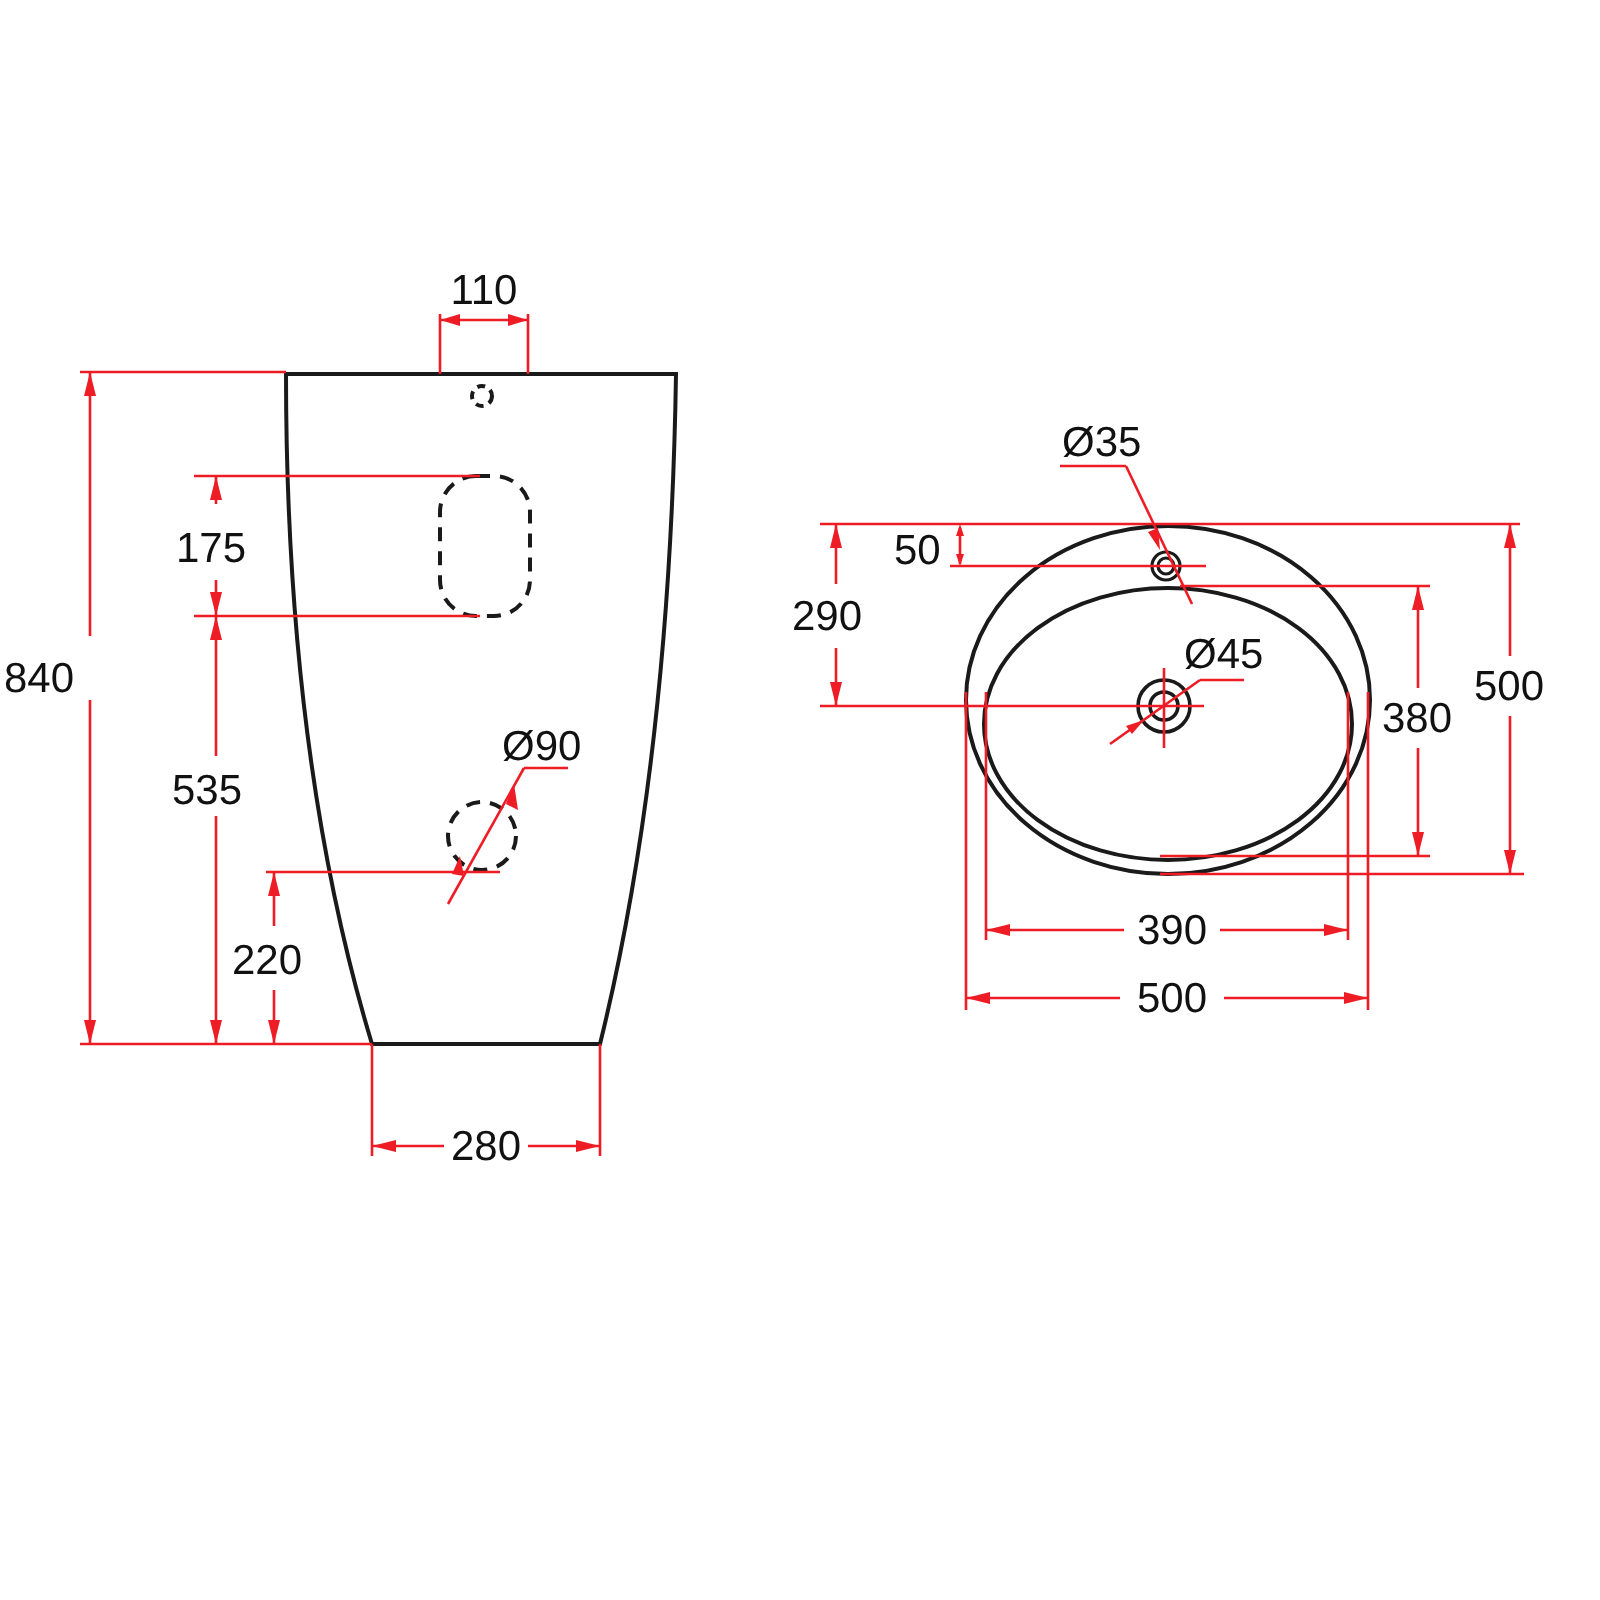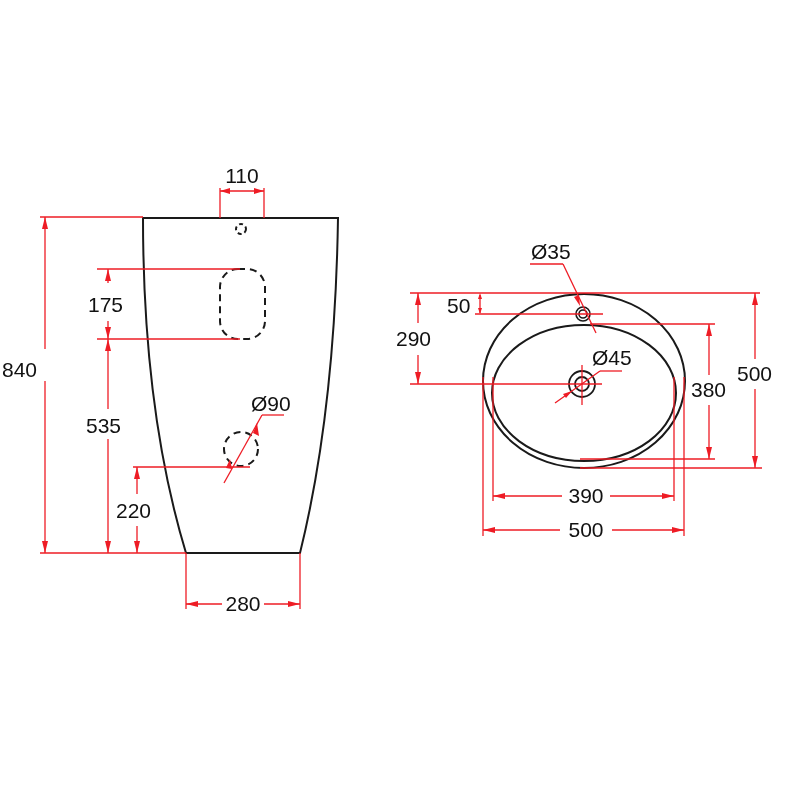--- a/index.html
+++ b/index.html
@@ -1,17 +1,17 @@
 <!DOCTYPE html>
 <html><head>
 <meta charset="utf-8">
 <style>
   html, body { margin: 0; padding: 0; background: #ffffff; }
   body { width: 800px; height: 800px; overflow: hidden; }
-  #stage { position: relative; width: 800px; height: 764px; margin-top: 31px; }
+  #stage { position: relative; width: 800px; height: 764px; }
   svg { position: absolute; left: 0; top: 0; }
   .dim { stroke: #ee1c25; stroke-width: 1.3; fill: none; }
   .obj { stroke: #1a1a1a; stroke-width: 2; fill: none; }
   .hid { stroke: #1a1a1a; stroke-width: 2; fill: none; stroke-dasharray: 7 5; }
   .arrow { fill: #ee1c25; stroke: none; }
   .lbl { font-family: "Liberation Sans", sans-serif; font-size: 21px; fill: #111111; }
 </style>
 </head>
 <body>
 

